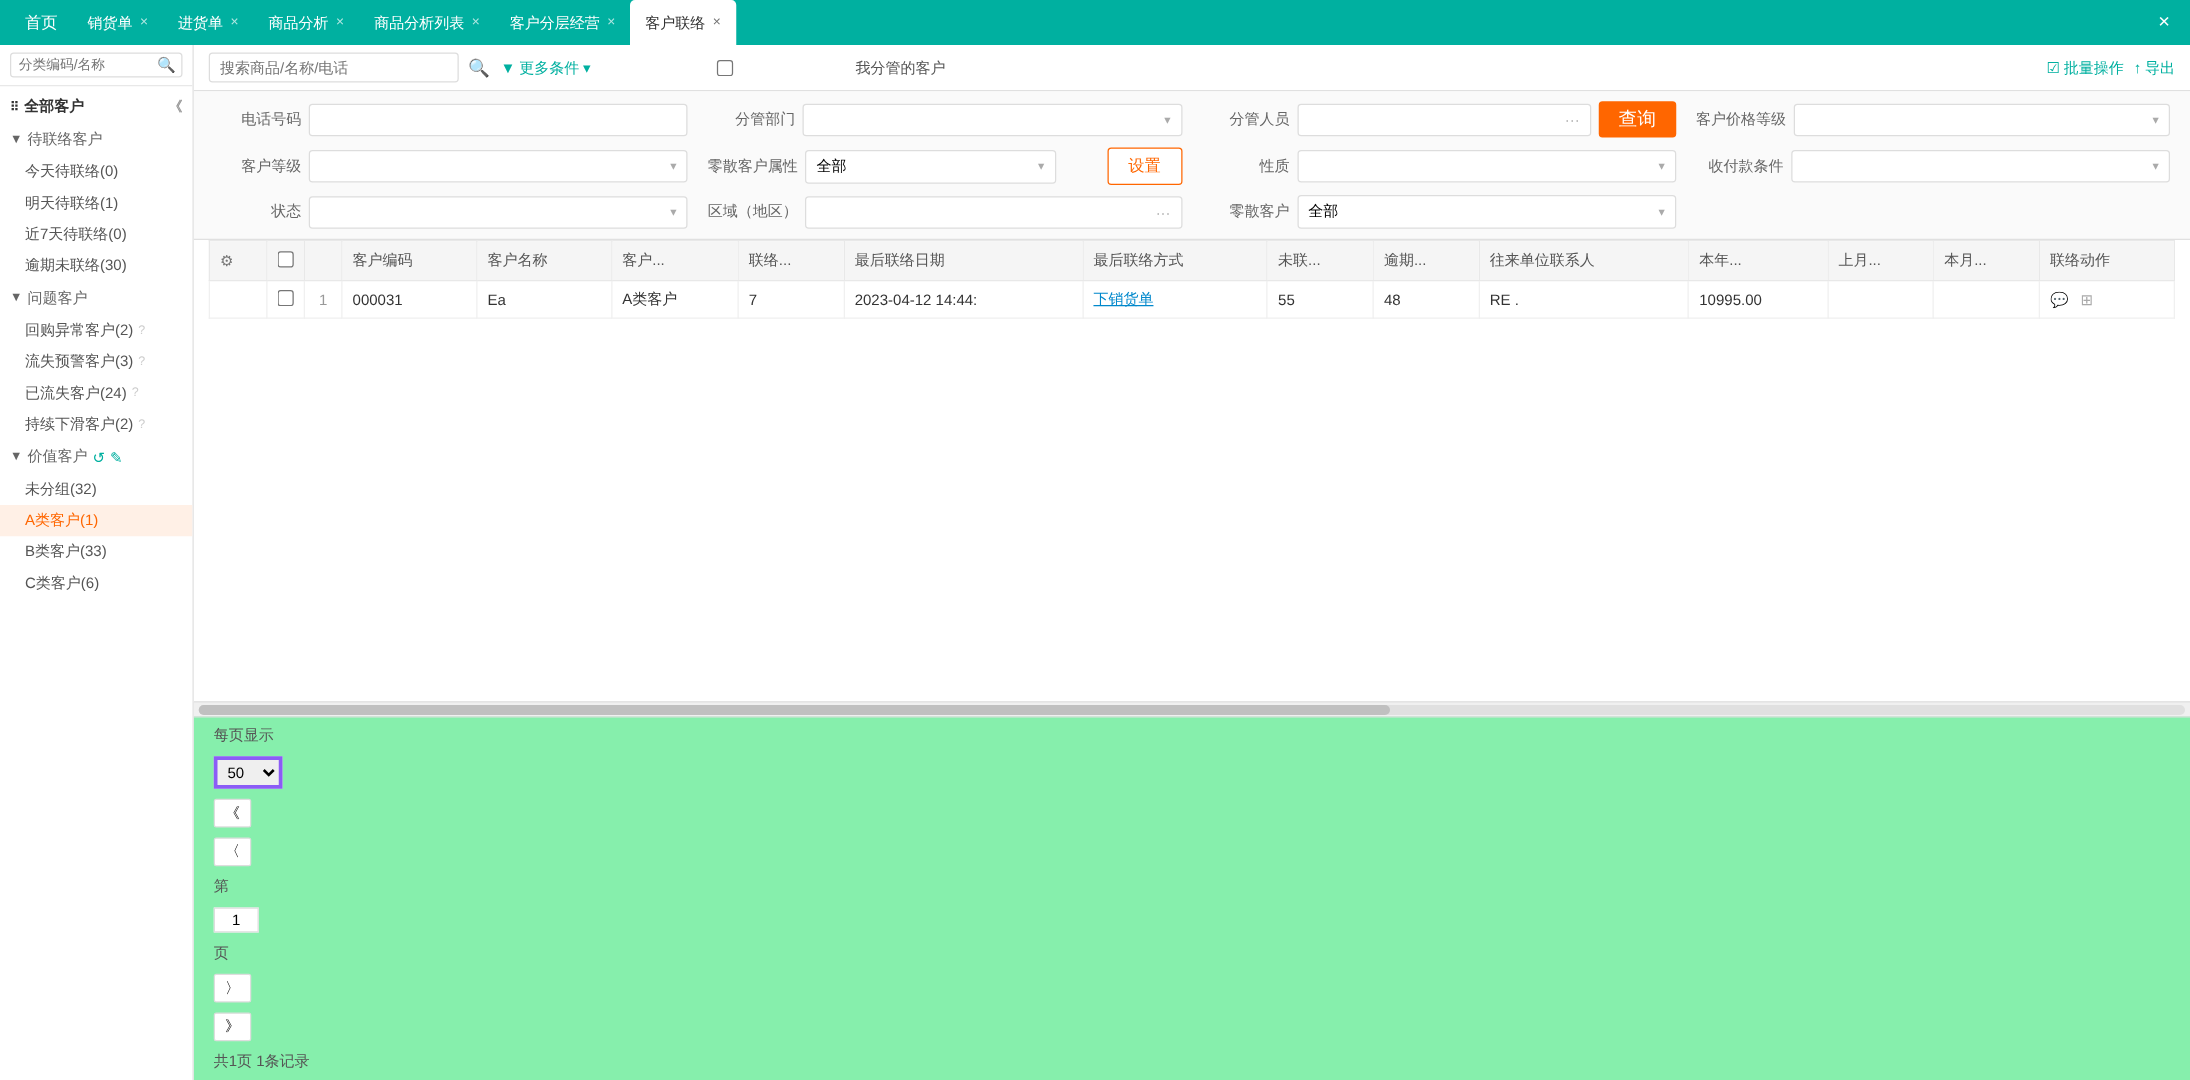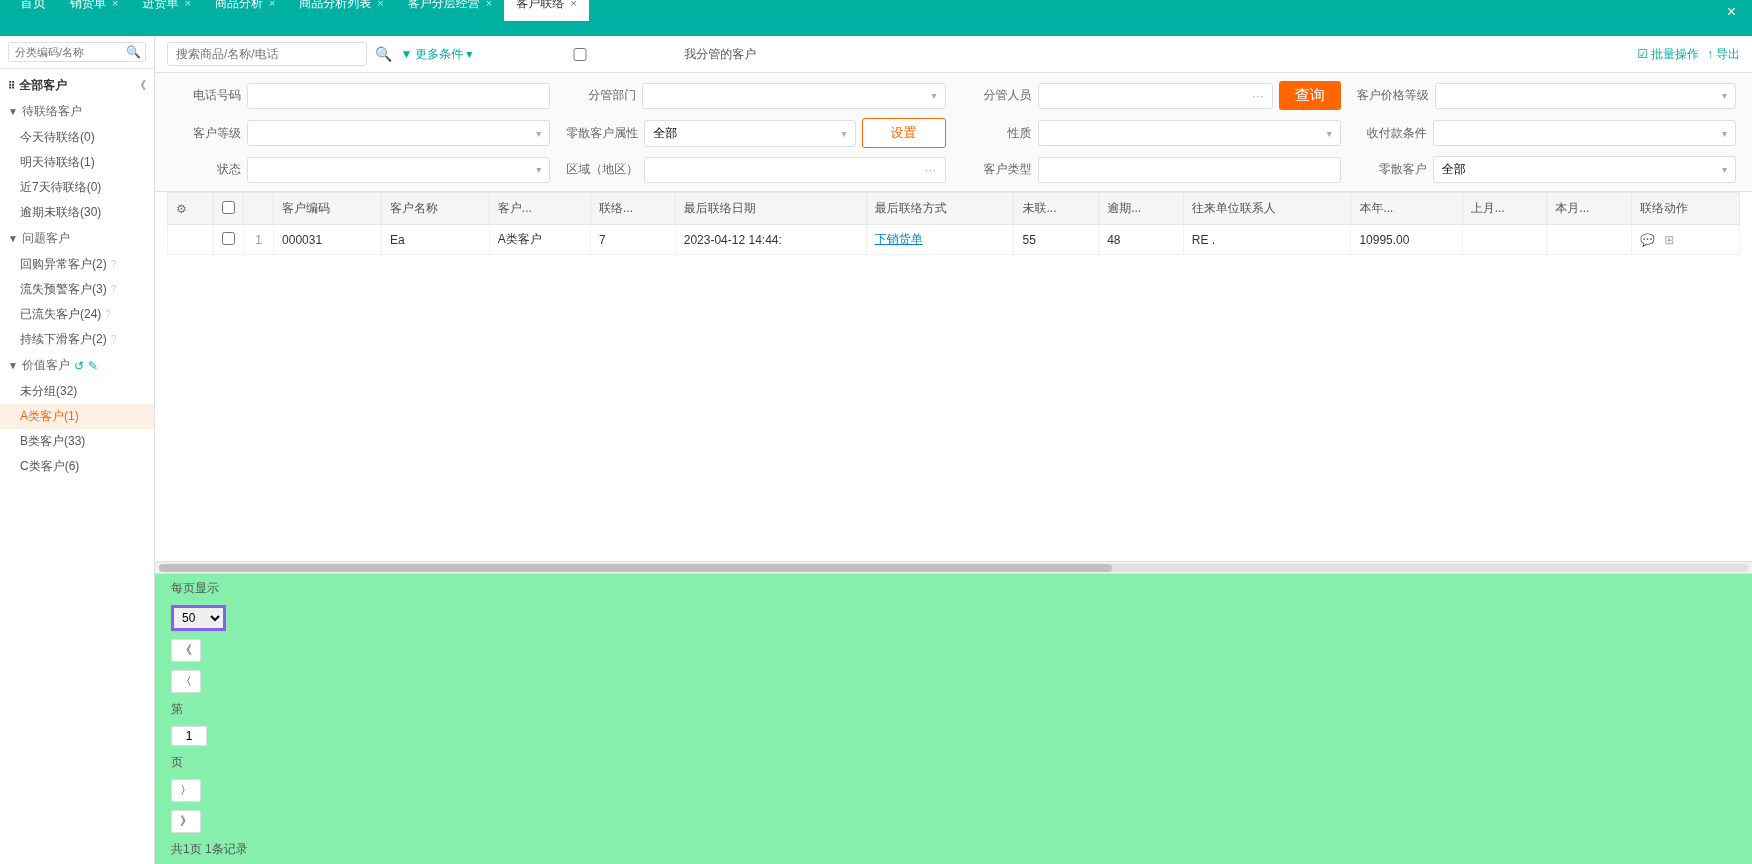--- a/index.html
+++ b/index.html
@@ -3,21 +3,21 @@
   <meta charset="utf-8">
   <style>
     * { box-sizing: border-box; margin: 0; padding: 0; font-family: 'Microsoft YaHei', Arial, sans-serif; font-size: 12px; }
     body { background: #f5f5f5; width: 1752px; height: 864px; overflow: hidden; }
 
     
     .top-nav {
       background: #00b0a0;
       height: 36px;
       display: flex;
-      align-items: flex-end;
+      align-items: center;
       padding: 15px 8px;
       color: white;
     }
     .nav-item {
       padding: 0 12px;
       height: 36px;
       display: flex;
       align-items: center;
       cursor: pointer;
       color: white;
@@ -213,23 +213,24 @@
       border-radius: 3px;
       padding: 5px 16px;
       cursor: pointer;
       font-size: 15px;
     }
     .set-btn {
       background: white;
       color: #ff6600;
       border: 1px solid #ff6600;
       border-radius: 3px;
-      padding: 5px 28px;
+      padding: 5px 16px;
       cursor: pointer;
       font-size: 13px;
+      margin-left: 35px;
     }
 
     
     .table-area {
       flex: 1;
       overflow: auto;
       background: white;
       padding: 0 12px;
     }
     table {
@@ -517,24 +518,20 @@
             <span class="chevron">▾</span>
           </div>
         </div>
 
         <div class="filter-row">
           <span class="filter-label">区域（地区）</span>
           <div class="filter-input">
             <span></span>
             <span class="dots">···</span>
           </div>
-        </div>
-        <div class="filter-row">
-          <span class="filter-label">客户类型</span>
-          <div class="filter-input"></div>
         </div>
         <div class="filter-row">
           <span class="filter-label">零散客户</span>
           <div class="filter-input">
             <span>全部</span>
             <span class="chevron">▾</span>
           </div>
         </div>
       </div>
 

